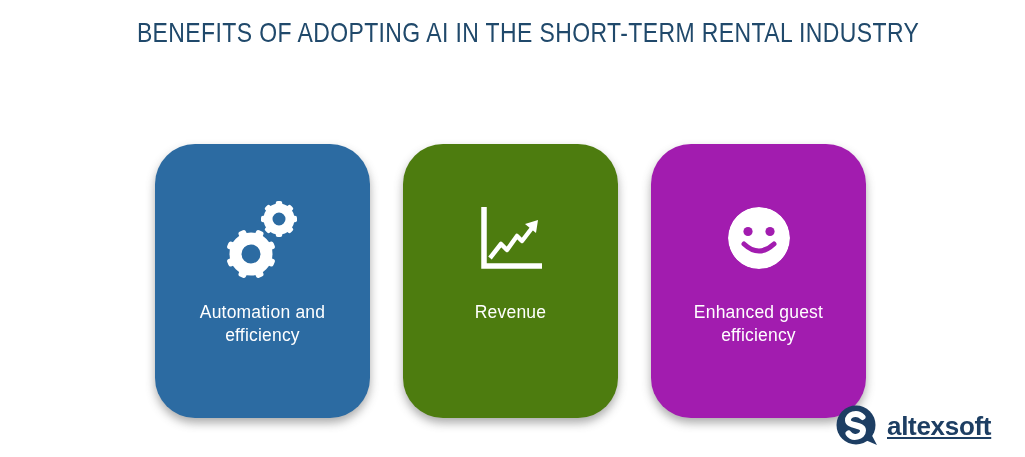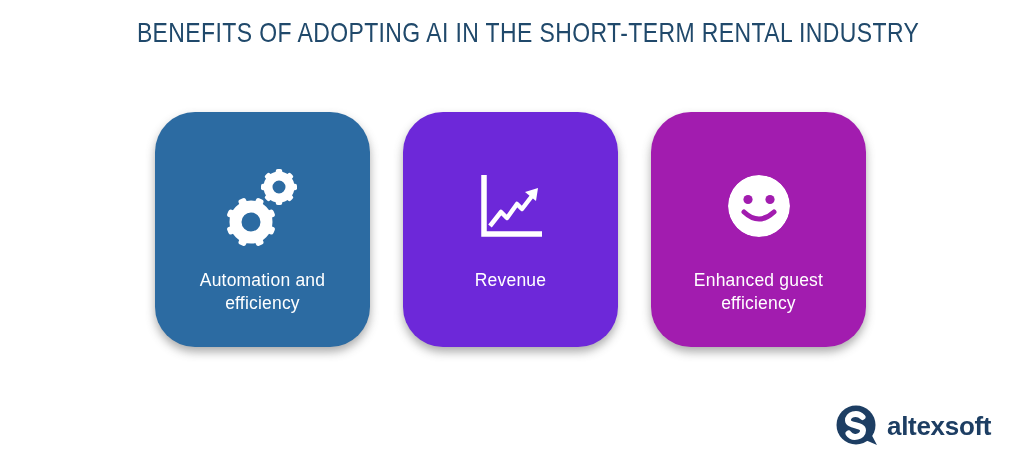--- a/index.html
+++ b/index.html
@@ -33,26 +33,27 @@
   }
   .cards-row {
     position: absolute;
     left: 155px;
     top: 112px;
     display: flex;
     gap: 33px;
   }
   .benefit-card {
     width: 215px;
-    height: 235px;
+    height: 274px;
     border-radius: 40px;
     box-shadow: 0 5px 10px rgba(70, 70, 70, 0.45);
     display: flex;
     flex-direction: column;
     align-items: flex-end;
+    margin-top: 32px;
   }
   .card-icon {
     width: 100%;
     height: 96px;
     margin-top: 46px;
     display: flex;
     align-items: center;
     justify-content: center;
   }
   .card-label {
@@ -72,20 +73,21 @@
     display: flex;
     align-items: center;
     gap: 9px;
   }
   .logo-icon { width: 42px; height: 43px; }
   .logo-text {
     font-size: 26px;
     font-weight: 700;
     color: #1d3e63;
     letter-spacing: -0.3px;
+    text-decoration: underline;
   }
 </style>
 </head>
 <body>
 
 <div class="title-wrap">
   <div class="page-title">BENEFITS OF ADOPTING AI IN THE SHORT-TERM RENTAL INDUSTRY</div>
 </div>
 
 <div class="cards-row">
@@ -118,21 +120,21 @@
         </g>
         <circle cx="36" cy="62" r="15.5" fill="none" stroke="#ffffff" stroke-width="12"></circle>
       </svg>
     </div>
     <div class="card-label">
       <span class="line">Automation and</span>
       <span class="line">efficiency</span>
     </div>
   </div>
 
-  <div class="benefit-card" style="background-color: #6d28d9;">
+  <div class="benefit-card" style="background-color: #4d7c0f;">
     <div class="card-icon">
       <svg width="72" height="72" viewBox="0 0 72 72" aria-hidden="true">
         <path d="M9 5 L9 64 L67 64" fill="none" stroke="#ffffff" stroke-width="5.5"></path>
         <path d="M15 56 L26 42 L32 48 L42 34 L47 39 L57 26" fill="none" stroke="#ffffff" stroke-width="4.5" stroke-linejoin="round"></path>
         <polygon points="63,18 61,31 50,22" fill="#ffffff"></polygon>
       </svg>
     </div>
     <div class="card-label">
       <span class="line">Revenue</span>
     </div>

